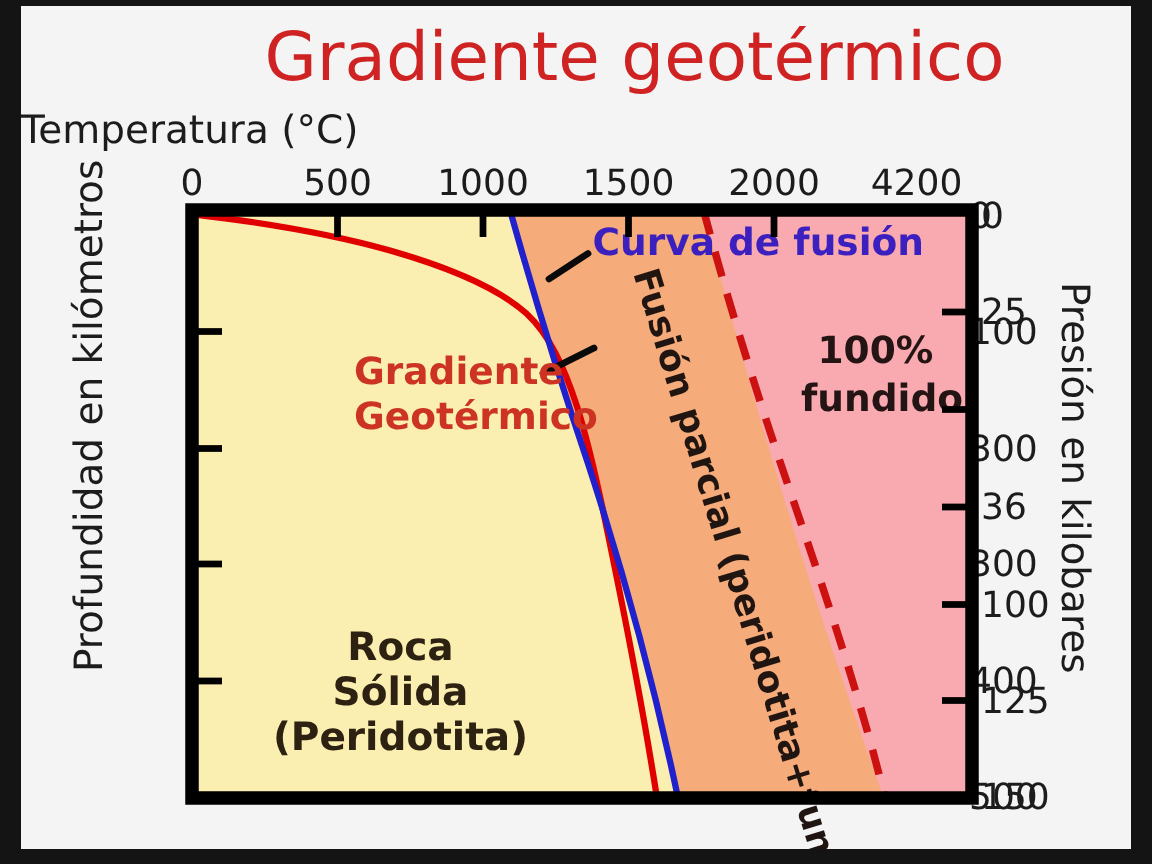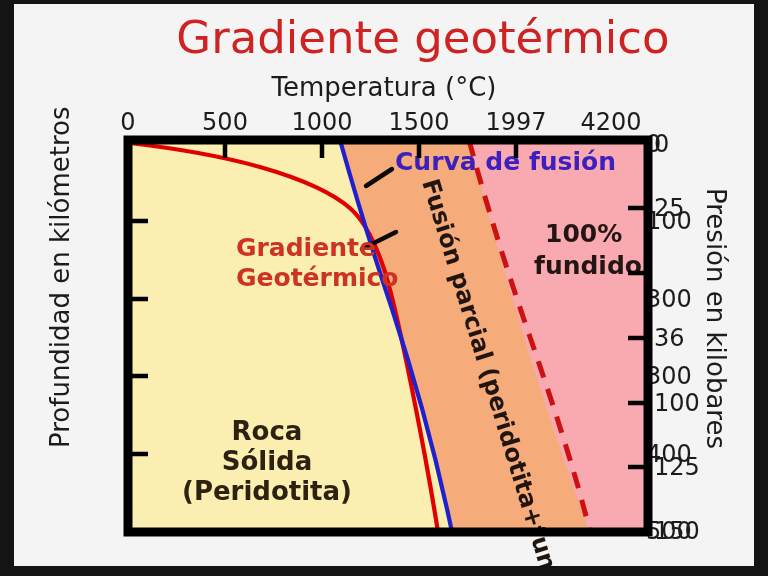--- a/index.html
+++ b/index.html
@@ -15,21 +15,21 @@
   #page{
     position:absolute;left:14px;top:4px;width:740px;height:562px;
     background:#f4f4f4;
   }
   #title{
     position:absolute;left:0;top:8px;width:740px;text-align:center;
     color:#cf2222;font-size:45px;line-height:52px;font-weight:400;
     letter-spacing:0px;white-space:nowrap;padding-left:39px;
   }
   #xaxis-title{
-    position:absolute;left:0;top:68px;width:740px;text-align:center;
+    position:absolute;left:0;top:68px;width:740px;
     color:#1c1c1c;font-size:26px;line-height:30px;
   }
   
   .xtick{
     position:absolute;top:105px;color:#1c1c1c;font-size:24px;line-height:26px;
     transform:translateX(-50%);white-space:nowrap;
   }
   .ytick-left{
     position:absolute;color:#1c1c1c;font-size:24px;line-height:26px;
     transform:translateY(-50%);white-space:nowrap;right:0;
@@ -61,21 +61,21 @@
     <div id="title">Gradiente geotérmico</div>
     <div id="xaxis-title">Temperatura (°C)</div>
 
     <div id="ylabel-left">Profundidad en kilómetros</div>
     <div id="ylabel-right">Presión en kilobares</div>
 
     <div class="xtick" style="left:114px">0</div>
     <div class="xtick" style="left:211px">500</div>
     <div class="xtick" style="left:308px">1000</div>
     <div class="xtick" style="left:405px">1500</div>
-    <div class="xtick" style="left:502px">1997</div>
+    <div class="xtick" style="left:502px">2000</div>
     <div class="xtick" style="left:597px">4200</div>
 
     <div class="ytick-left" style="top:140px;width:108px">0</div>
     <div class="ytick-left" style="top:217px;width:108px">100</div>
     <div class="ytick-left" style="top:295px;width:108px">300</div>
     <div class="ytick-left" style="top:372px;width:108px">300</div>
     <div class="ytick-left" style="top:450px;width:108px">400</div>
     <div class="ytick-left" style="top:527px;width:108px">500</div>
 
     <div class="ytick-right" style="top:140px;left:640px">0</div>

